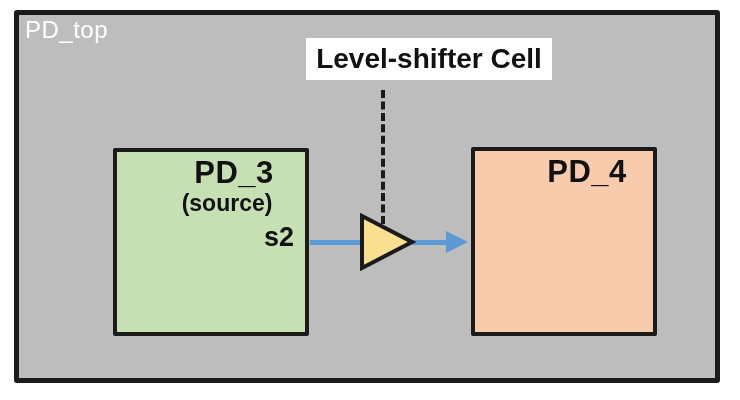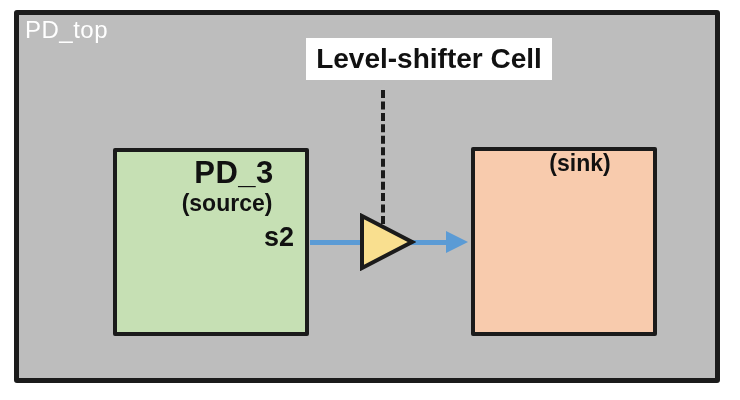--- a/index.html
+++ b/index.html
@@ -99,21 +99,21 @@
 
   <div class="dashed-line"></div>
 
   <div class="pd-box pd-source">
     <div class="box-name">PD_3</div>
     <div class="box-role">(source)</div>
     <div class="port-label">s2</div>
   </div>
 
   <div class="pd-box pd-sink">
-    <div class="box-role">(sink)</div>
+    <div class="box-name">PD_4</div>
   </div>
 
   <div class="connector"></div>
   <div class="arrowhead"></div>
 
   <svg class="shifter" width="58" height="58" viewBox="0 0 58 58">
     <polygon points="4,3 4,55 54,29"></polygon>
   </svg>
 
 </div>

